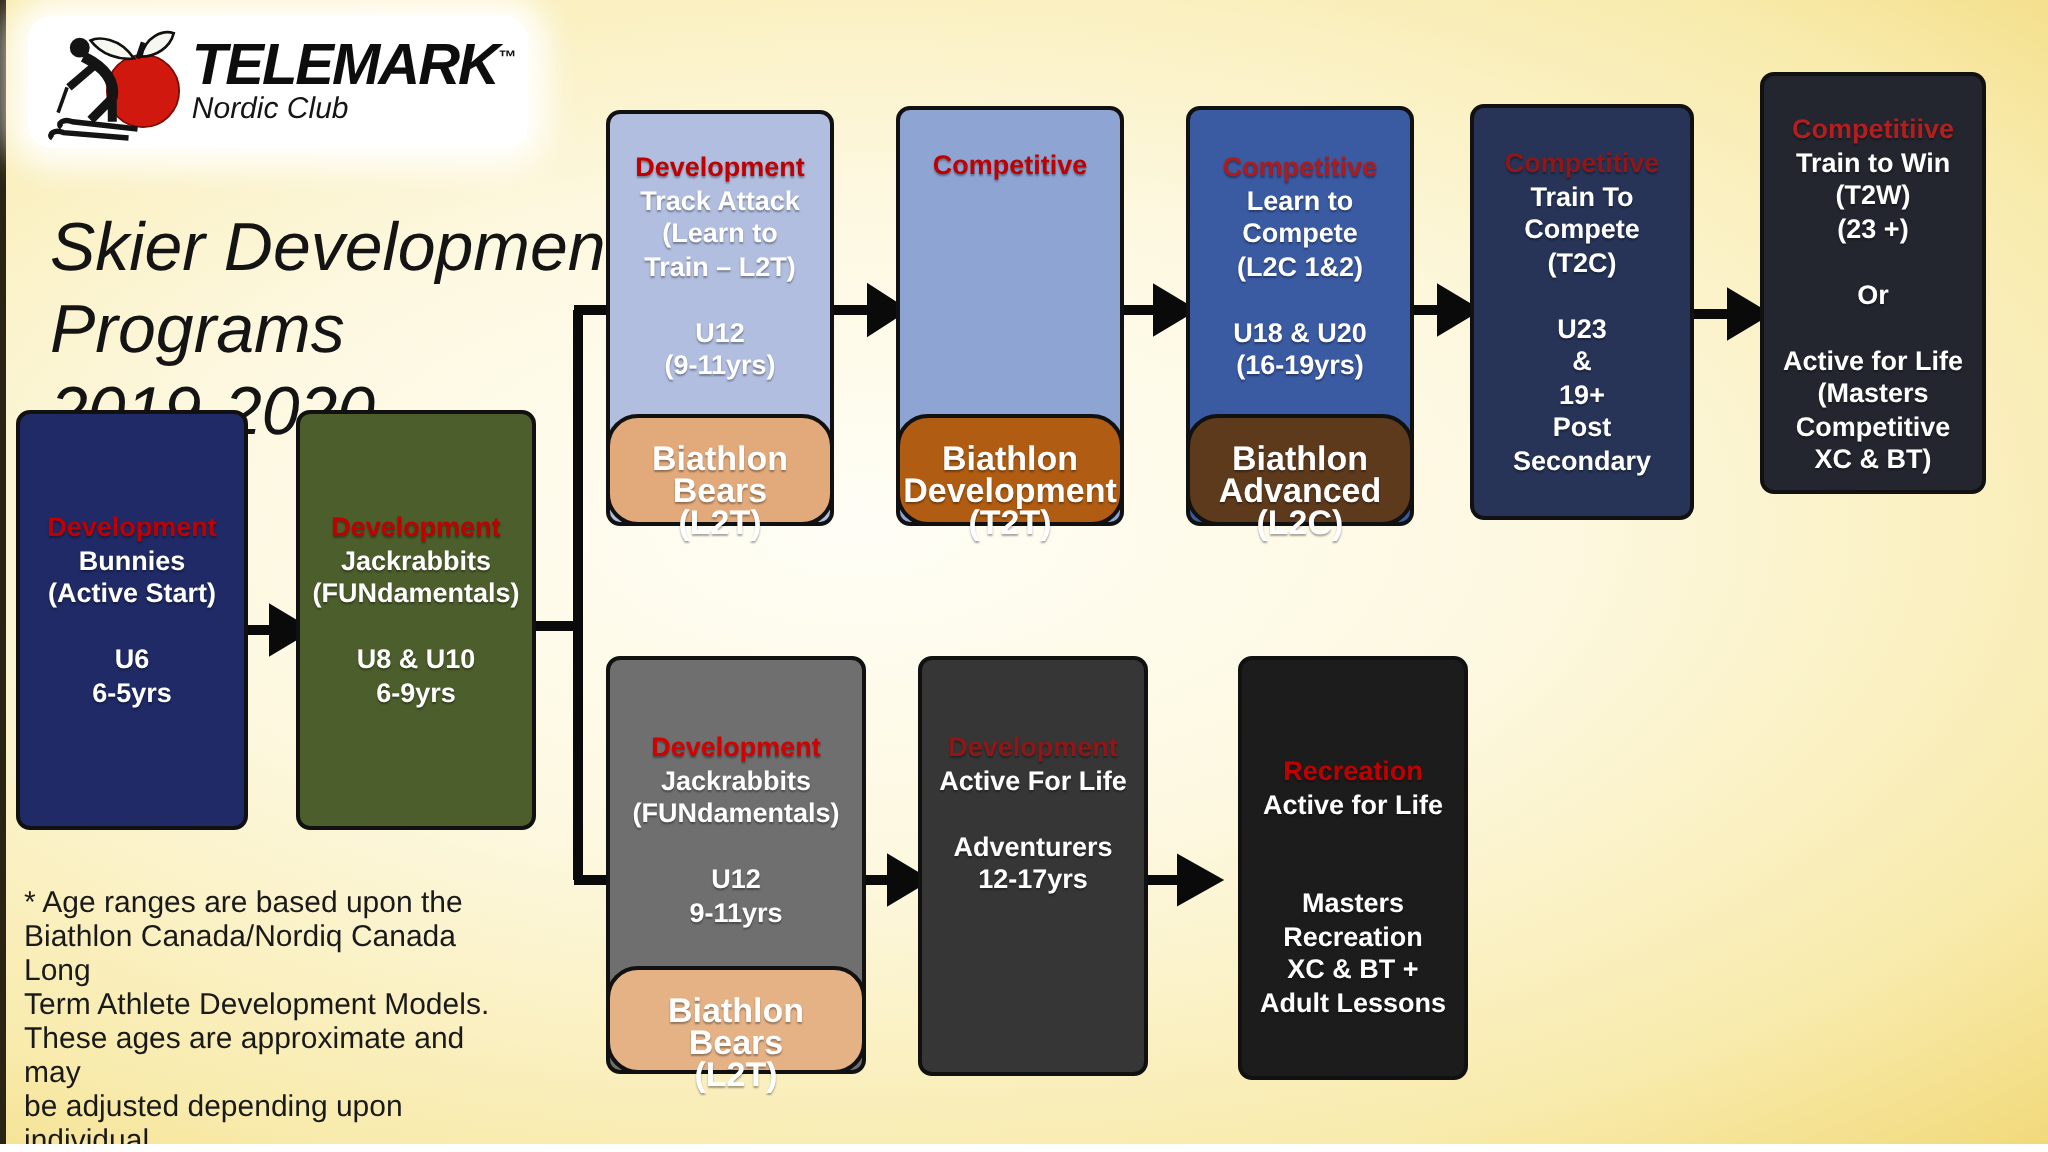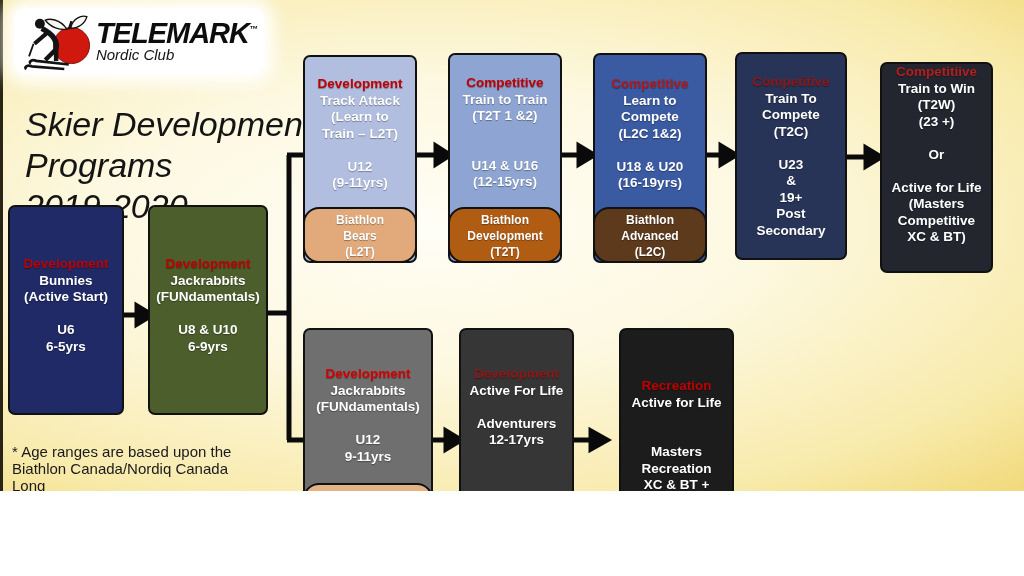--- a/index.html
+++ b/index.html
@@ -1,17 +1,17 @@
 <!DOCTYPE html>
 <html><head>
 <meta charset="utf-8">
 <style>
   html,body{margin:0;padding:0;}
   body{width:1024px;height:576px;overflow:hidden;font-family:"Liberation Sans",sans-serif;}
-  .slide{position:relative;width:1024px;height:491px;
+  .slide{position:relative;width:1024px;height:572px;
     background:radial-gradient(ellipse 120% 105% at 42% 46%, #fffef6 0%, #fdf8e0 28%, #f8ebad 55%, #eed163 78%, #ddb038 100%);
     overflow:hidden;}
   .edge-strip{position:absolute;left:0;top:0;width:3px;height:576px;background:#2a2414;}
   
   .logo{position:absolute;left:14px;top:8px;width:250px;height:66px;background:#ffffff;
     border-radius:12px;box-shadow:0 0 16px 10px rgba(255,255,255,0.95);
     display:flex;align-items:center;padding:2px 6px;box-sizing:border-box;}
   .logo-text{flex:1;text-align:center;}
   .brand{font-style:italic;font-weight:700;font-size:29px;letter-spacing:-1px;color:#0d0d0d;line-height:1;}
   .brand sup{font-size:9px;letter-spacing:0;}
@@ -21,22 +21,22 @@
     font-weight:500;white-space:pre-line;font-style:italic;}
   .footnote{position:absolute;left:12px;top:443px;width:250px;font-size:15px;line-height:17px;
     color:#1a1a1a;white-space:pre-line;}
   
   .node{position:absolute;box-sizing:border-box;border:2px solid #111;border-radius:7px;
     text-align:center;color:#fff;font-weight:700;font-size:13.5px;line-height:16.5px;
     text-shadow:0 1px 1px rgba(0,0,0,0.35);}
   .cat{font-weight:700;}
   .body{white-space:pre-line;}
   .sub{position:absolute;left:-2px;right:-2px;bottom:-2px;box-sizing:border-box;
-    border:2px solid #111;border-radius:16px;padding-top:3px;white-space:pre-line;
-    font-size:12px;line-height:16px;color:#fff;font-weight:700;}
+    border:2px solid #111;border-radius:16px;padding-top:13px;white-space:pre-line;
+    font-size:17px;line-height:16px;color:#fff;font-weight:700;}
   .connectors{position:absolute;left:0;top:0;pointer-events:none;}
 </style>
 </head>
 <body>
 
 <div class="slide">
   <div class="edge-strip"></div>
 
   <div class="logo">
     <svg width="80" height="64" viewBox="0 0 84 70">
@@ -115,26 +115,20 @@
 
 U12
 (9-11yrs)</div>
     <div class="sub" style="height: 56px; background: rgb(226, 170, 123);">Biathlon
 Bears
 (L2T)</div>
   </div>
 
   <div class="node" style="left: 448px; top: 53px; width: 114px; height: 210px; padding-top: 20px; background: rgb(142, 165, 211);">
     <div class="cat" style="color: rgb(192, 0, 0);">Competitive</div>
-    <div class="body">Train to Train
-(T2T 1 &amp;2)
-
-
-U14 &amp; U16
-(12-15yrs)</div>
     <div class="sub" style="height: 56px; background: rgb(176, 92, 19);">Biathlon
 Development
 (T2T)</div>
   </div>
 
   <div class="node" style="left: 593px; top: 53px; width: 114px; height: 210px; padding-top: 21px; background: rgb(58, 90, 162);">
     <div class="cat" style="color: rgb(176, 26, 26);">Competitive</div>
     <div class="body">Learn to
 Compete
 (L2C 1&amp;2)
@@ -152,21 +146,21 @@
 Compete
 (T2C)
 
 U23
 &amp;
 19+
 Post
 Secondary</div>
   </div>
 
-  <div class="node" style="left: 880px; top: 62px; width: 113px; height: 211px; background: rgb(35, 38, 47);">
+  <div class="node" style="left: 880px; top: 36px; width: 113px; height: 211px; padding-top: 19px; background: rgb(35, 38, 47);">
     <div class="cat" style="color: rgb(179, 31, 31);">Competitiive</div>
     <div class="body">Train to Win
 (T2W)
 (23 +)
 
 Or
 
 Active for Life
 (Masters
 Competitive

